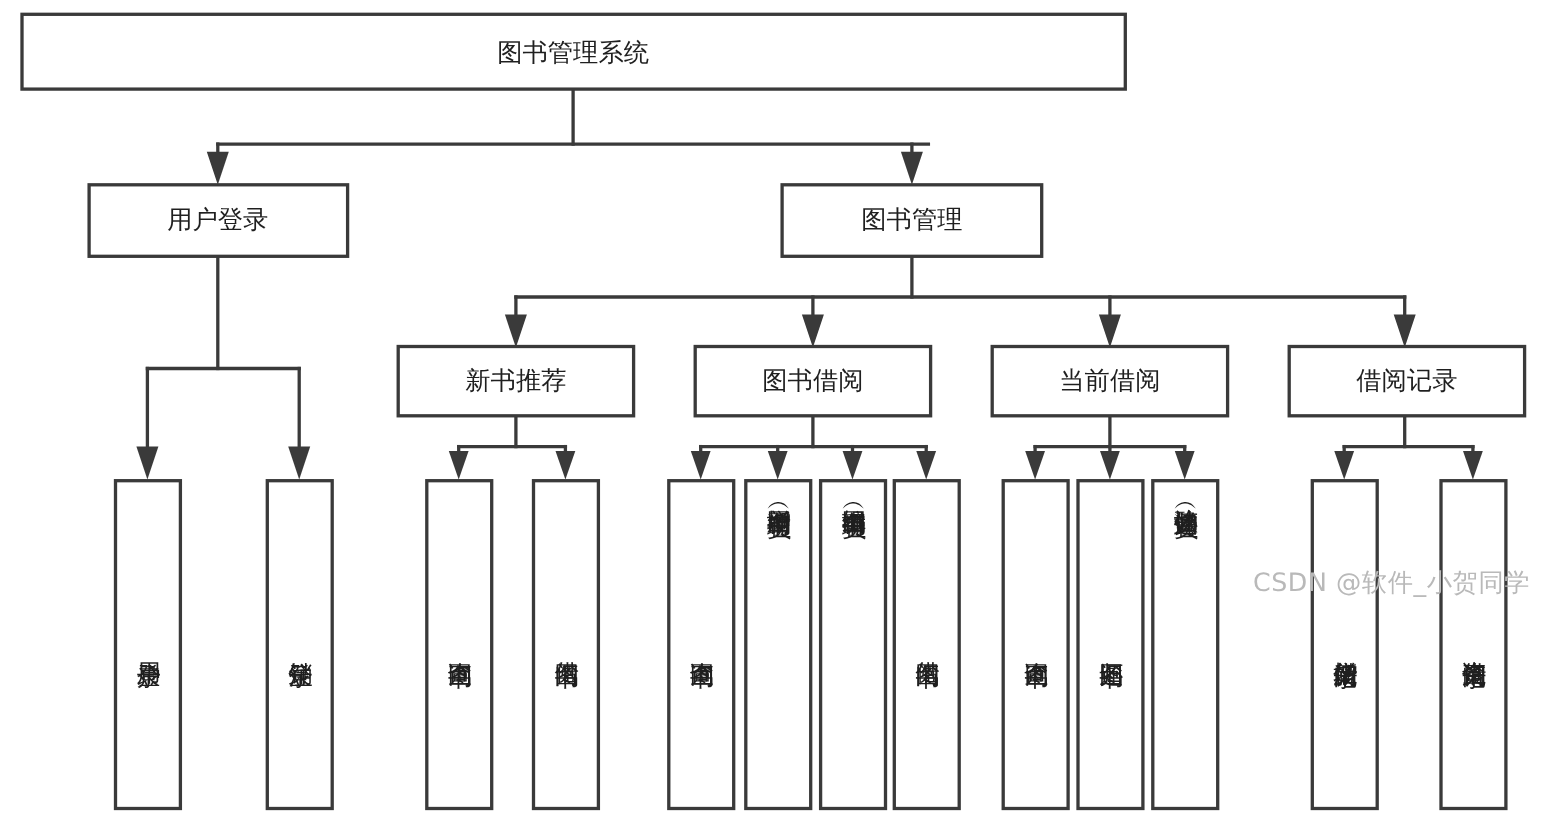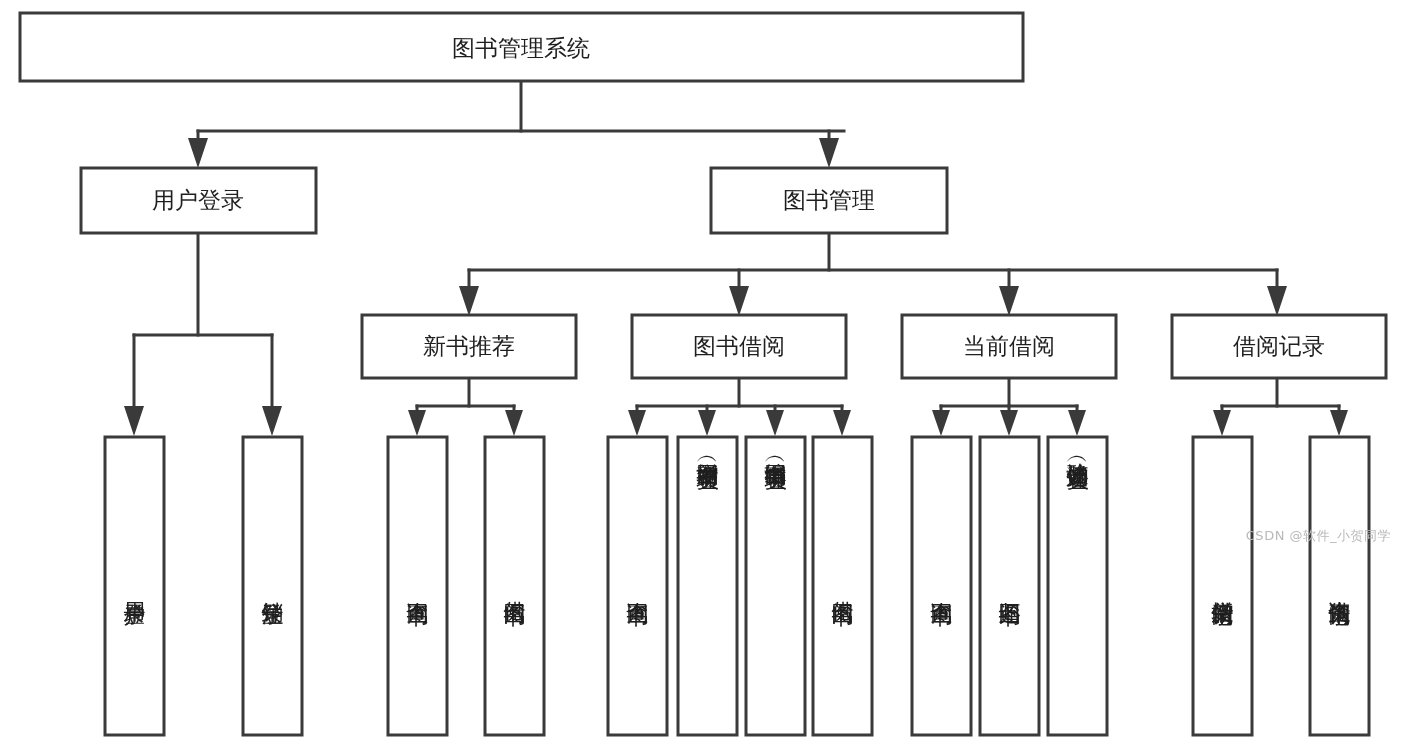--- a/index.html
+++ b/index.html
@@ -60,21 +60,21 @@
     align-items: center;
     justify-content: center;
     white-space: nowrap;
     pointer-events: none;
   }
   .watermark {
     position: absolute;
     right: 14px;
     bottom: 6px;
     font-family: "DejaVu Sans", "Liberation Sans", sans-serif;
-    font-size: 13px;
+    font-size: 23px;
     color: #b9b9b9;
     letter-spacing: 0.5px;
     white-space: nowrap;
     margin-left: 40px;
   }
 </style>
 </head>
 <body>
 
 <div id="diagram-root">

